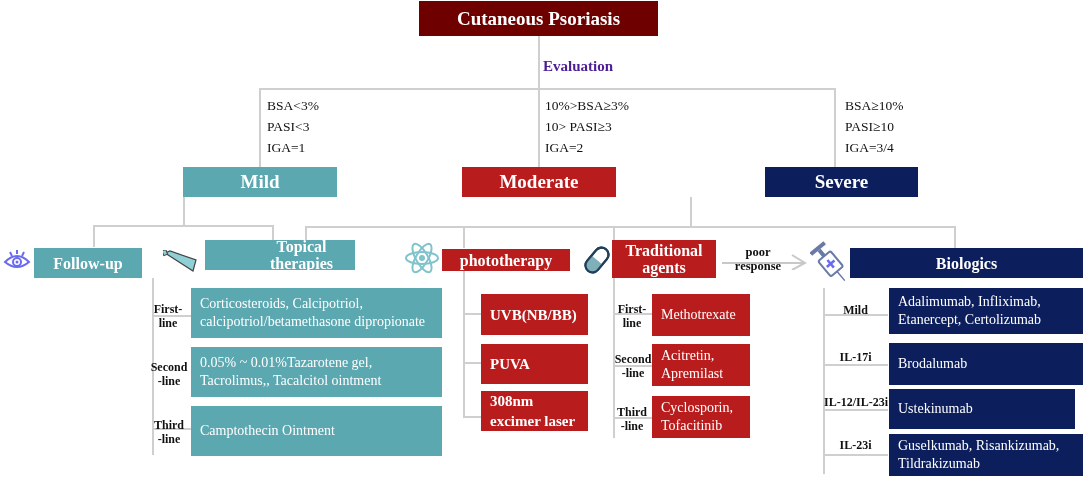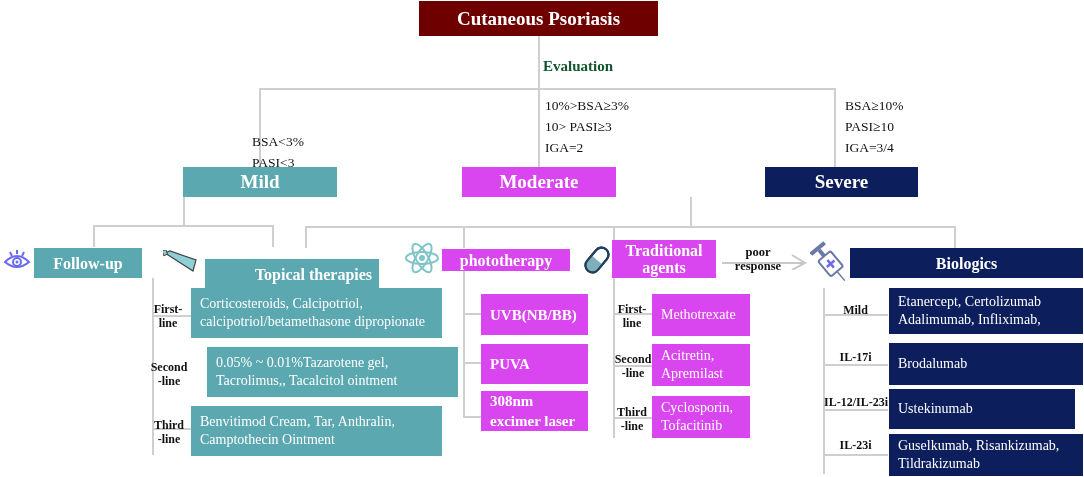--- a/index.html
+++ b/index.html
@@ -2,24 +2,24 @@
 <html><head>
 <meta charset="utf-8">
 <style>
   * { box-sizing: border-box; margin: 0; padding: 0; }
   body { width: 1084px; height: 477px; background: #ffffff; position: relative; overflow: hidden; font-family: "Liberation Serif", serif; }
   .abs { position: absolute; }
   .box { position: absolute; display: flex; align-items: center; color: #ffffff; }
   .title-box { background: #6e0000; justify-content: center; font-weight: bold; font-size: 19px; }
   .sev-box { justify-content: center; font-weight: bold; font-size: 19px; }
   .mild { background: #5ba8b1; }
-  .mod { background: #d946ef; }
+  .mod { background: #b91c1c; }
   .sev { background: #0c1f5c; }
   .crit { color: #111; font-size: 13.5px; line-height: 21px; }
-  .eval { color: #14532d; font-weight: bold; font-size: 15px; }
+  .eval { color: #4c1d95; font-weight: bold; font-size: 15px; }
   .cat { justify-content: center; font-weight: bold; font-size: 16px; text-align: center; line-height: 17px; }
   .item { padding-left: 9px; font-size: 14px; line-height: 18px; }
   .item-b { padding-left: 9px; font-size: 15px; line-height: 20px; font-weight: bold; }
   .line-label { color: #111; font-weight: bold; font-size: 12px; line-height: 14px; text-align: center; }
   .hl { position: absolute; background: #cfcfcf; height: 2px; }
   .vl { position: absolute; background: #cfcfcf; width: 2px; }
   .arrow-text { color: #111; font-weight: bold; font-size: 12.5px; line-height: 14px; text-align: center; }
   .icon { position: absolute; }
 </style>
 </head>
@@ -30,21 +30,21 @@
 </div>
 
 <div class="vl" style="left:538px; top:36px; height:102px;"></div>
 <div class="eval abs" style="left:543px; top:58px;">Evaluation</div>
 
 <div class="hl" style="left:259px; top:88px; width:576px;"></div>
 <div class="vl" style="left:259px; top:88px; height:80px;"></div>
 <div class="vl" style="left:538px; top:88px; height:80px;"></div>
 <div class="vl" style="left:834px; top:88px; height:80px;"></div>
 
-<div class="crit abs" style="left:252px; top:95px;margin-top:36px;">
+<div class="crit abs" style="left:267px; top:95px;">
   <div>BSA&lt;3%</div>
   <div>PASI&lt;3</div>
   <div>IGA=1</div>
 </div>
 <div class="crit abs" style="left:545px; top:95px;">
   <div>10%&gt;BSA≥3%</div>
   <div>10&gt; PASI≥3</div>
   <div>IGA=2</div>
 </div>
 <div class="crit abs" style="left:845px; top:95px;">
@@ -86,21 +86,21 @@
   <circle cx="14" cy="14" r="1.5" fill="#6a6af0"></circle>
 </svg>
 <div class="box cat mild" style="left:34px; top:248px; width:108px; height:30px;">
   <span>Follow-up</span>
 </div>
 
 <svg class="icon" style="left:163px; top:250px;" width="36" height="22" viewBox="0 0 36 22">
   <polygon points="2,3 7,1 33,10 30,21" fill="#8fcfd6" stroke="#444" stroke-width="1.2"></polygon>
   <rect x="0" y="0" width="4" height="5" fill="#8fcfd6" stroke="#444" stroke-width="1" transform="rotate(-20 2 3)"></rect>
 </svg>
-<div class="box cat mild" style="left:205px; top:259px; width:174px; height:30px;padding-left:43px;">
+<div class="box cat mild" style="left:205px; top:240px; width:150px; height:30px;padding-left:43px;">
   <span>Topical therapies</span>
 </div>
 
 <div class="vl" style="left:152px; top:278px; height:177px;"></div>
 <div class="hl" style="left:152px; top:315px; width:40px;"></div>
 <div class="hl" style="left:152px; top:428px; width:40px;"></div>
 
 <div class="line-label abs" style="left:147px; top:302px; width:42px;">
   <div>First-</div>
   <div>line</div>
@@ -109,34 +109,33 @@
   <div>
     <div>Corticosteroids, Calcipotriol,</div>
     <div>calcipotriol/betamethasone dipropionate</div>
   </div>
 </div>
 
 <div class="line-label abs" style="left:146px; top:360px; width:46px;">
   <div>Second</div>
   <div>-line</div>
 </div>
-<div class="box item mild" style="left:191px; top:347px; width:251px; height:50px;margin-left:16px;">
+<div class="box item mild" style="left:191px; top:347px; width:251px; height:50px;">
   <div>
     <div>0.05% ~ 0.01%Tazarotene gel,</div>
     <div>Tacrolimus,, Tacalcitol ointment</div>
   </div>
 </div>
 
 <div class="line-label abs" style="left:147px; top:418px; width:44px;">
   <div>Third</div>
   <div>-line</div>
 </div>
 <div class="box item mild" style="left:191px; top:406px; width:251px; height:50px;">
   <div>
-    <div>Benvitimod Cream, Tar, Anthralin,</div>
     <div>Camptothecin Ointment</div>
   </div>
 </div>
 
 <svg class="icon" style="left:404px; top:240px;" width="36" height="36" viewBox="0 0 36 36">
   <g stroke="#7fc3cb" stroke-width="2" fill="none">
     <ellipse cx="18" cy="18" rx="16" ry="6"></ellipse>
     <ellipse cx="18" cy="18" rx="16" ry="6" transform="rotate(60 18 18)"></ellipse>
     <ellipse cx="18" cy="18" rx="16" ry="6" transform="rotate(-60 18 18)"></ellipse>
   </g>
@@ -238,22 +237,22 @@
 
 <div class="vl" style="left:823px; top:288px; height:186px;"></div>
 <div class="hl" style="left:823px; top:314px; width:65px;"></div>
 <div class="hl" style="left:823px; top:364px; width:65px;"></div>
 <div class="hl" style="left:823px; top:409px; width:65px;"></div>
 <div class="hl" style="left:823px; top:454px; width:65px;"></div>
 
 <div class="line-label abs" style="left:823px; top:303px; width:65px;">Mild</div>
 <div class="box item sev" style="left:889px; top:288px; width:194px; height:46px;">
   <div>
+    <div>Adalimumab, Infliximab,</div>
     <div>Etanercept, Certolizumab</div>
-    <div>Adalimumab, Infliximab,</div>
   </div>
 </div>
 
 <div class="line-label abs" style="left:823px; top:350px; width:65px;">IL-17i</div>
 <div class="box item sev" style="left:889px; top:343px; width:194px; height:42px;">
   <div>
     <div>Brodalumab</div>
   </div>
 </div>
 

